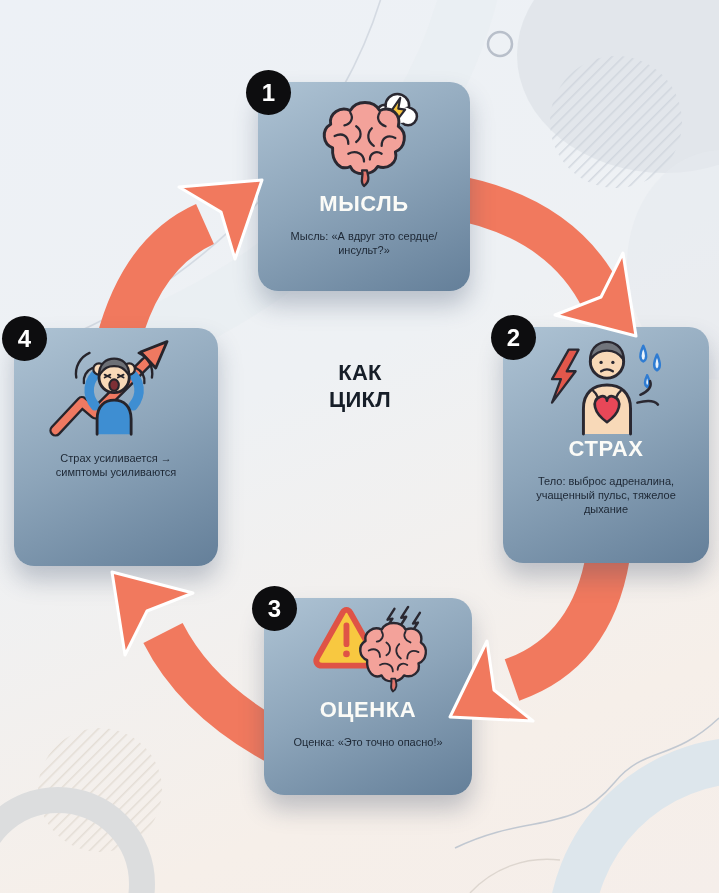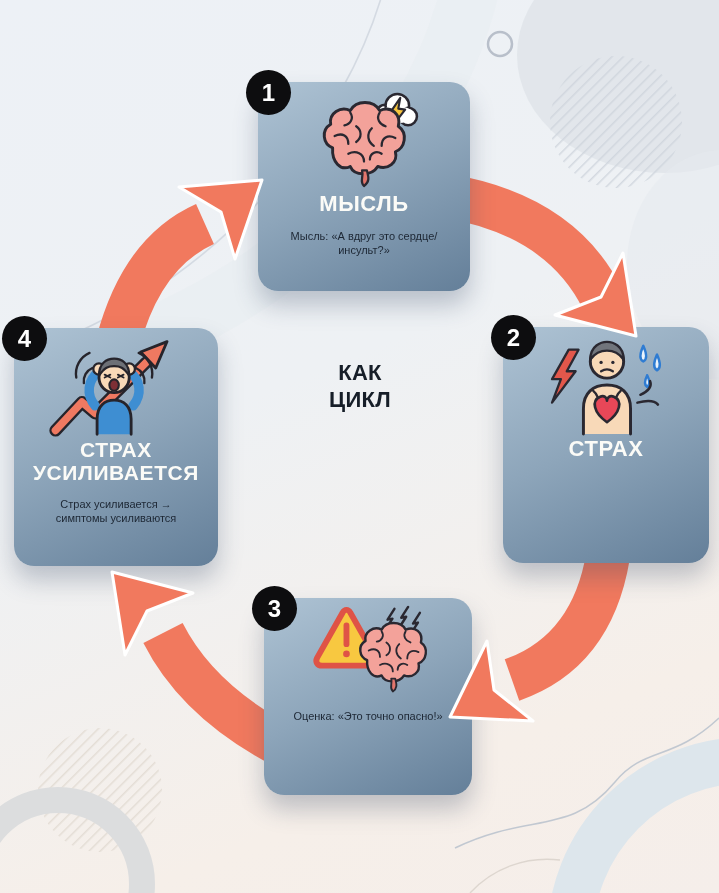--- a/index.html
+++ b/index.html
@@ -135,37 +135,39 @@
           <path d="M60,38 Q66,34 72,38" fill="none" stroke-width="2.3"></path>
           <path d="M66,90 C52,80 50,68 59,64 C63,62 66,65 66,68 C66,65 69,62 73,64 C82,68 80,80 66,90 Z" fill="#e84758" stroke-width="2.7"></path>
           <path d="M103,12 C99,21 99,26 103,28 C107,26 107,21 103,12 Z" fill="#eaf3fc" stroke="#2f7cd2" stroke-width="2.5"></path>
           <path d="M117,21 C113,30 113,35 117,37 C121,35 121,30 117,21 Z" fill="#eaf3fc" stroke="#2f7cd2" stroke-width="2.5"></path>
           <path d="M107,42 C104,48 104,52 107,54 C110,52 110,48 107,42 Z" fill="#eaf3fc" stroke="#2f7cd2" stroke-width="2.5"></path>
           <path d="M100,62 Q113,56 110,48 M97,70 Q113,66 118,72" fill="none" stroke-width="2.5"></path>
         </g>
       </svg>
     </div>
     <div class="card-title">СТРАХ</div>
+    <div class="card-desc">Тело: выброс адреналина, учащенный пульс, тяжелое дыхание</div>
   </div>
 
   <div class="card card-3">
     <div class="badge">3</div>
     <div class="card-icon">
       <svg width="130" height="92" viewBox="0 0 132 94">
         <g stroke="#2a2831" stroke-linecap="round" stroke-linejoin="round">
           <path d="M40,9 C42,5 46,5 48,9 L74,55 C76,59 74,63 69,63 L19,63 C14,63 12,59 14,55 Z" fill="#f8c840" stroke="#df5346" stroke-width="6"></path>
           <line x1="44" y1="22" x2="44" y2="41" stroke="#df5346" stroke-width="6"></line>
           <circle cx="44" cy="51" r="3.4" fill="#df5346" stroke="none"></circle>
           <path d="M84,26 L91,15 L86,16 L93,5" fill="none" stroke-width="2.5"></path>
           <path d="M98,24 L105,13 L100,14 L107,3" fill="none" stroke-width="2.5"></path>
           <path d="M110,30 L117,19 L112,20 L119,9" fill="none" stroke-width="2.5"></path>
         </g>
         <use href="#g-brain" transform="translate(52,18) scale(0.82)"></use>
       </svg>
     </div>
+    <div class="card-title">ОЦЕНКА</div>
     <div class="card-desc">Оценка: «Это точно опасно!»</div>
   </div>
 
   <div class="card card-4">
     <div class="badge">4</div>
     <div class="card-icon">
       <svg width="136" height="104" viewBox="0 0 140 110">
         <g stroke="#26242b" stroke-width="3" stroke-linecap="round" stroke-linejoin="round">
           <path d="M6,102 L34,72 L48,84 L102,30" fill="none" stroke="#26242b" stroke-width="13"></path>
           <path d="M6,102 L34,72 L48,84 L102,30" fill="none" stroke="#ef7961" stroke-width="8"></path>
@@ -177,21 +179,20 @@
           <circle cx="52" cy="37" r="6" fill="#f8d9b8" stroke-width="2.4"></circle>
           <circle cx="84" cy="37" r="6" fill="#f8d9b8" stroke-width="2.4"></circle>
           <path d="M50,106 L50,90 C50,76 58,70 68,70 C78,70 86,76 86,90 L86,106" fill="#3e8ed2"></path>
           <circle cx="68" cy="46" r="16" fill="#f8d9b8"></circle>
           <path d="M52,44 C52,31 60,26 68,26 C76,26 84,31 84,44 C78,35 74,34 68,34 C62,34 58,35 52,44 Z" fill="#6d7076" stroke-width="2.4"></path>
           <path d="M58,43 L64,46 M64,43 L58,46 M72,43 L78,46 M78,43 L72,46" stroke-width="2"></path>
           <ellipse cx="68" cy="54" rx="5" ry="6" fill="#7e2f35" stroke-width="2.2"></ellipse>
         </g>
       </svg>
     </div>
-    <div class="card-title">СТРАХ УСИЛИВАЕТСЯ</div>
     <div class="card-desc">Страх усиливается → симптомы усиливаются</div>
   </div>
 
   <svg class="layer heads-layer" viewBox="0 0 719 893">
     <g fill="#f1795e" stroke="#ffffff" stroke-width="3" stroke-linejoin="round">
       <polygon points="636,336 555,315 601,297 623,253"></polygon>
       <polygon points="450,717 487,641 494,690 533,721"></polygon>
       <polygon points="112,572 193,593 147,611 125,655"></polygon>
       <polygon points="262,180 235,259 221,212 179,187"></polygon>
     </g>

